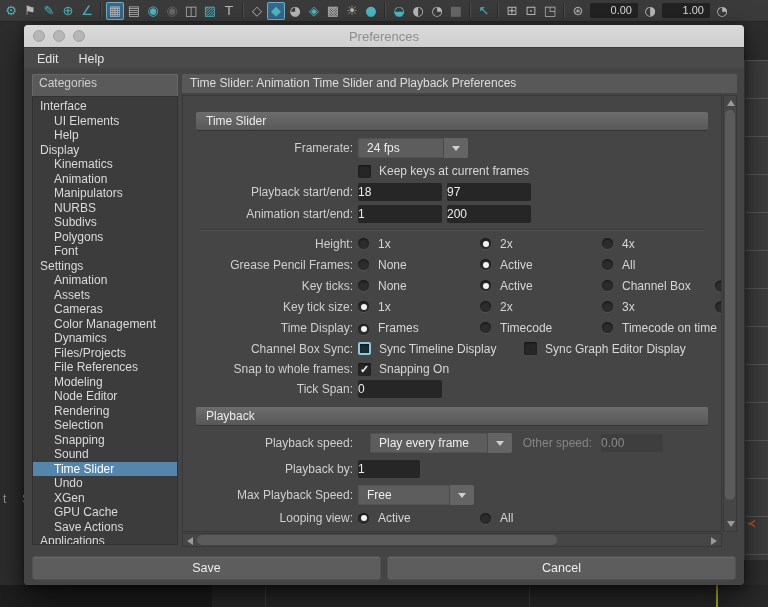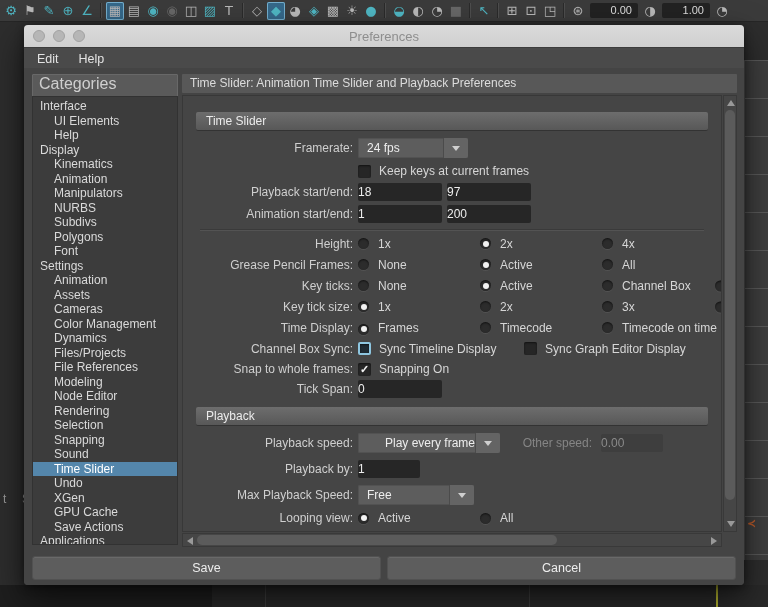--- a/index.html
+++ b/index.html
@@ -62,21 +62,21 @@
   .menubar{
     height:21px;background:#4a4a4a;display:flex;align-items:center;
     gap:20px;padding-left:13px;font-size:12.5px;color:#e3e3e3;
     border-top:1px solid #3c3c3c;
   }
   .dialog-body{position:absolute;left:0;top:43px;width:720px;height:483px;background:#444;}
   
   .sidebar{position:absolute;left:8px;top:6px;width:146px;bottom:6px;}
   .sidebar-header{
     height:24px;line-height:17px;background:#5a5a5a;color:#cfcfcf;
-    font-size:16px;padding-left:6px;border:1px solid #686868;box-sizing:border-box;border-radius:1px;
+    font-size:12px;padding-left:6px;border:1px solid #686868;box-sizing:border-box;border-radius:1px;
   }
   .sidebar-list{
     position:absolute;left:0;top:22px;right:0;bottom:0;
     background:#3c3c3c;border:1px solid #323232;box-sizing:border-box;
     padding-top:2px;overflow:hidden;
   }
   .side-item{
     height:14.5px;line-height:14.5px;font-size:12px;color:#dadada;
     padding-left:7px;white-space:nowrap;overflow:hidden;
   }
@@ -450,21 +450,21 @@
                   <div class="row-controls">
                     <div class="ctl textfield" style="width: 84px; left: 0px;">0</div>
                   </div>
                 </div>
               </div>
               <div class="section">
                 <div class="section-header">Playback</div>
                 <div class="row" style="height: 26px;">
                   <div class="row-label">Playback speed:</div>
                   <div class="row-controls">
-                    <div class="ctl dropdown" style="width: 142px; left: 0px; text-align: right;">
+                    <div class="ctl dropdown" style="width: 142px; left: 12px;">
                       <div class="dd-text">Play every frame</div>
                       <div class="dd-arrowbox">
                         <div class="dd-arrow"></div>
                       </div>
                     </div>
                     <div class="ctl ctl-label disabled" style="width: 78px; left: 156px;">Other speed:</div>
                     <div class="ctl textfield disabled" style="width: 62px; left: 243px;">0.00</div>
                   </div>
                 </div>
                 <div class="row" style="height: 26px;">

